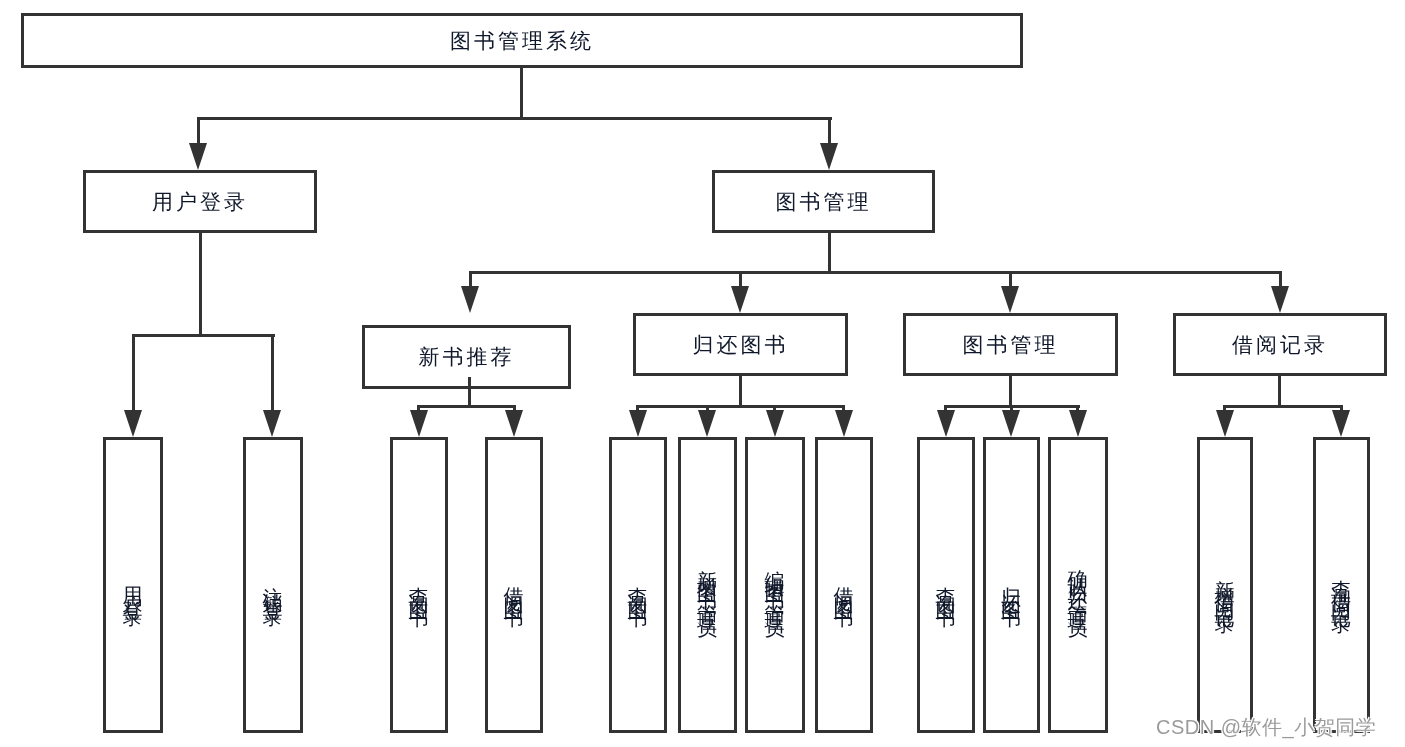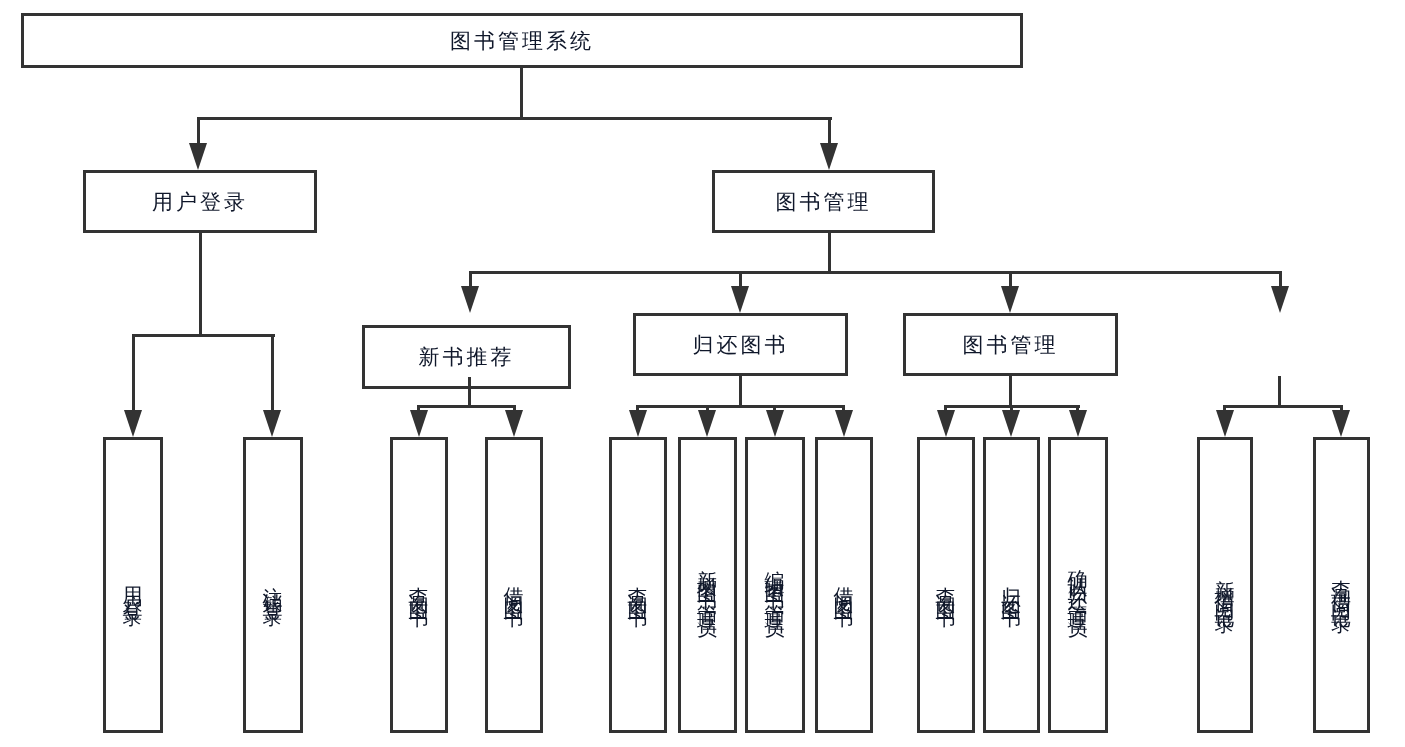--- a/index.html
+++ b/index.html
@@ -57,20 +57,21 @@
 <div id="canvas">
 
   <div class="box hbox" style="left:21px;top:13px;width:1002px;height:55px">图书管理系统</div>
 
   <div class="box hbox" style="left:83px;top:170px;width:234px;height:63px">用户登录</div>
   <div class="box hbox" style="left:712px;top:170px;width:223px;height:63px">图书管理</div>
 
   <div class="box hbox" style="left:362px;top:325px;width:209px;height:64px">新书推荐</div>
   <div class="box hbox" style="left:633px;top:313px;width:215px;height:63px">归还图书</div>
   <div class="box hbox" style="left:903px;top:313px;width:215px;height:63px">图书管理</div>
+  <div class="box hbox" style="left:1173px;top:313px;width:214px;height:63px">借阅记录</div>
 
   <div class="box vbox" style="left:103px;top:437px;width:60px;height:296px">用户登录</div>
   <div class="box vbox" style="left:243px;top:437px;width:60px;height:296px">注销登录</div>
 
   <div class="box vbox" style="left:390px;top:437px;width:58px;height:296px">查询图书</div>
   <div class="box vbox" style="left:485px;top:437px;width:58px;height:296px">借阅图书</div>
 
   <div class="box vbox" style="left:609px;top:437px;width:58px;height:296px">查询图书</div>
   <div class="box vbox" style="left:678px;top:437px;width:59px;height:296px">新增图书（管理员）</div>
   <div class="box vbox" style="left:745px;top:437px;width:60px;height:296px">编辑图书（管理员）</div>
@@ -135,14 +136,15 @@
   <div class="line" style="left:1076px;top:405px;width:3px;height:8px"></div>
   <div class="arrow" style="left:1069px;top:410px"></div>
 
   <div class="line" style="left:1278px;top:376px;width:3px;height:32px"></div>
   <div class="line" style="left:1223px;top:405px;width:120px;height:3px"></div>
   <div class="line" style="left:1223px;top:405px;width:3px;height:8px"></div>
   <div class="arrow" style="left:1216px;top:410px"></div>
   <div class="line" style="left:1340px;top:405px;width:3px;height:8px"></div>
   <div class="arrow" style="left:1332px;top:410px"></div>
 
+  <div class="watermark">CSDN @软件_小贺同学</div>
 
 </div>
 
 </body></html>

